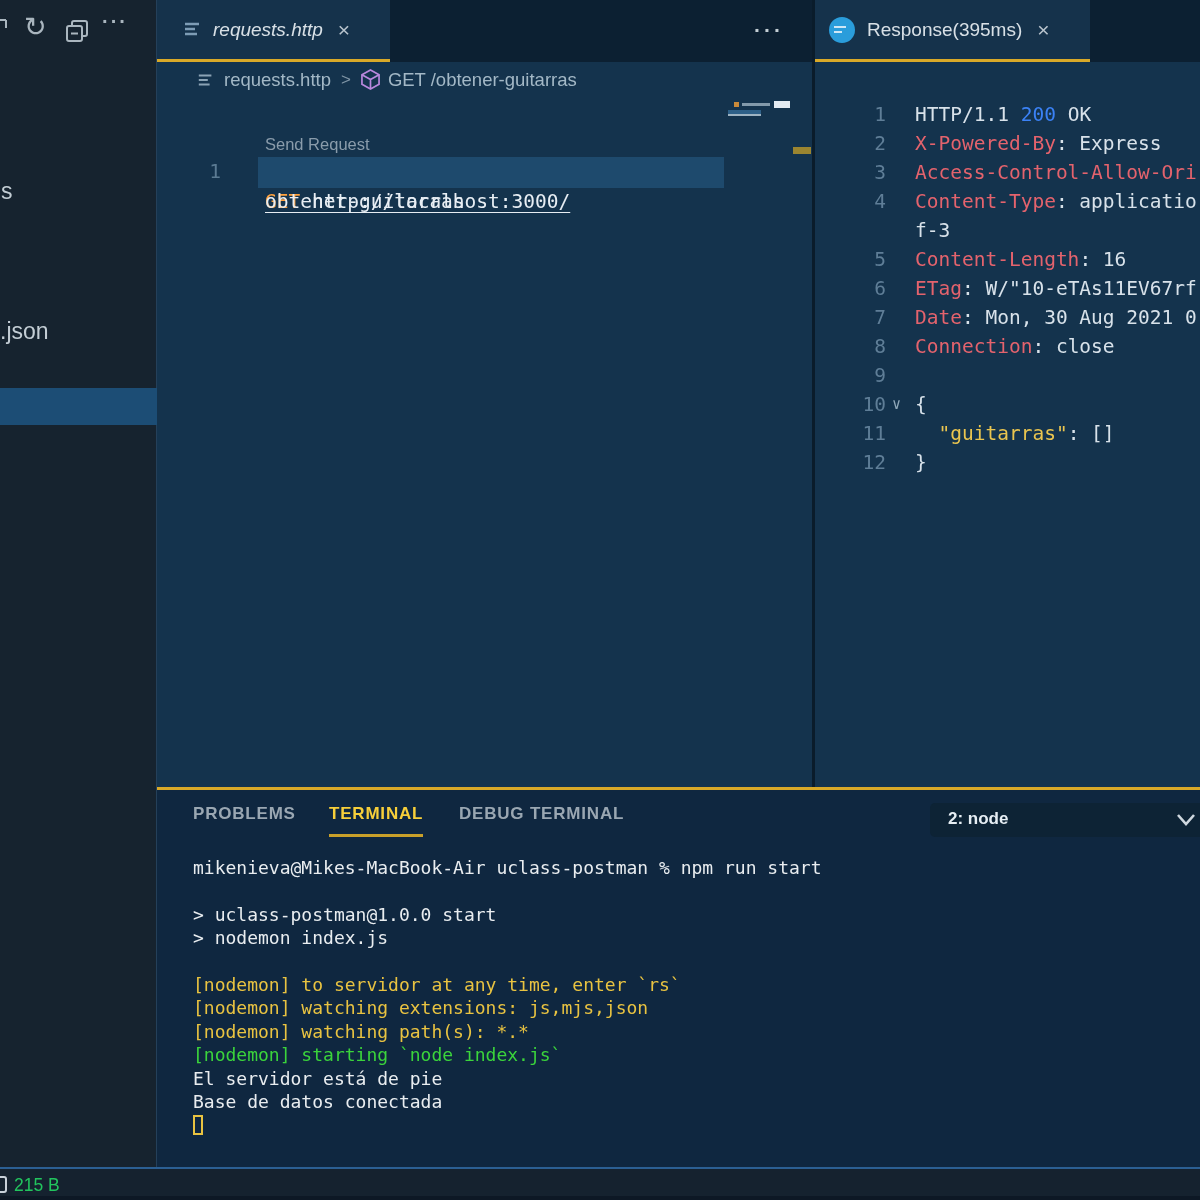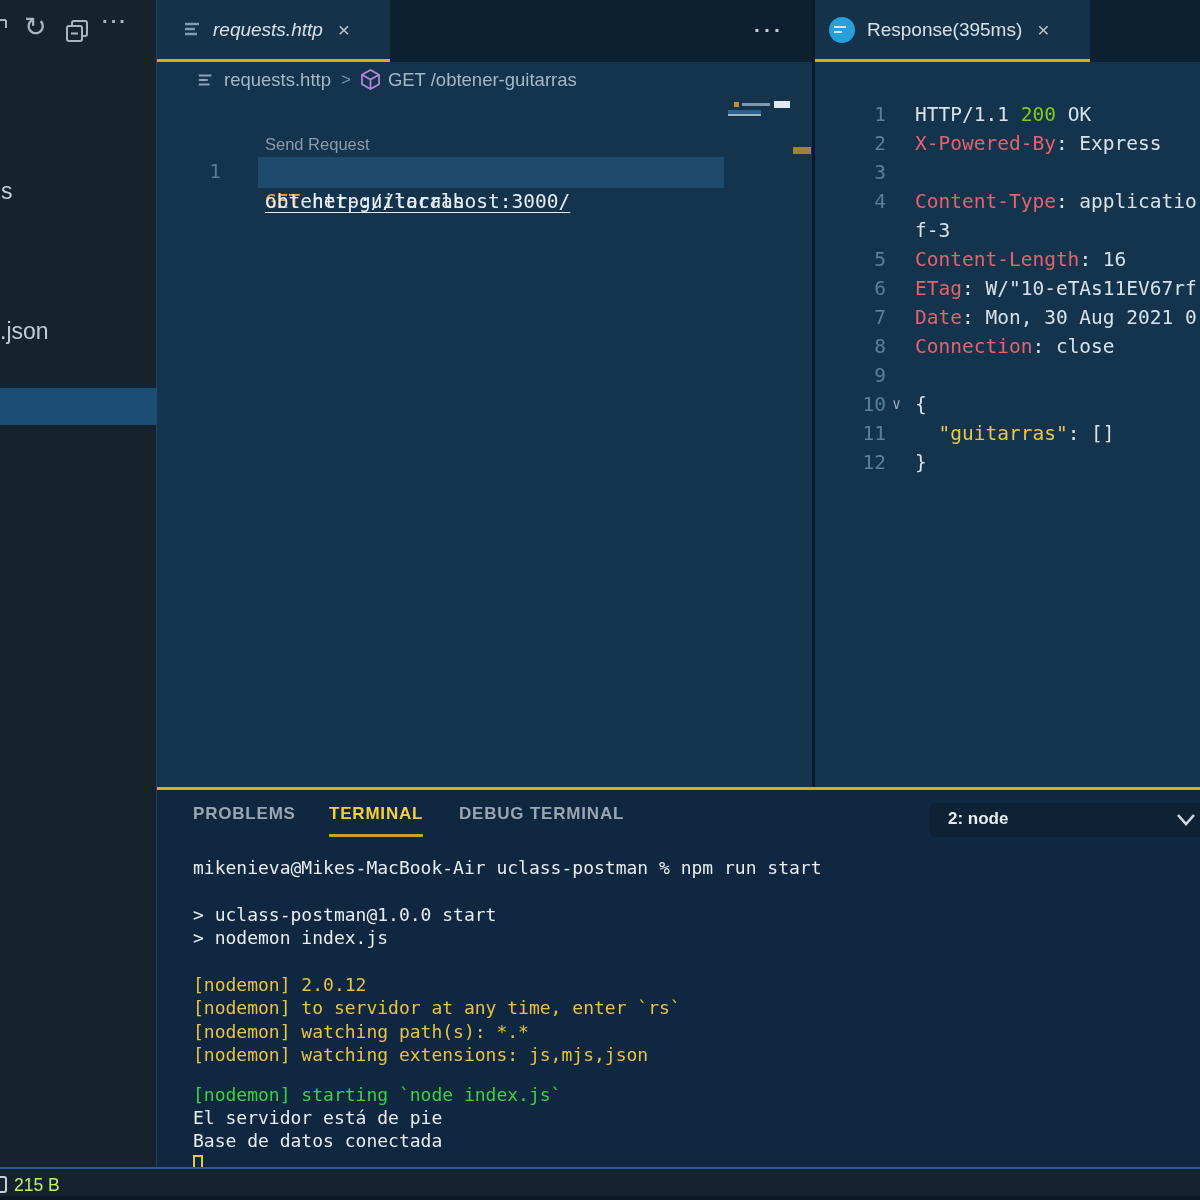--- a/index.html
+++ b/index.html
@@ -50,41 +50,41 @@
   #group2 { position:absolute; left:815px; top:0; width:385px; height:787px; background:#14334d; }
   #tab2 { width:275px; padding-left:14px; }
   .resp-icon { width:26px; height:26px; border-radius:50%; background:#2a9ddb; position:relative; flex:none; }
   .resp-icon i { position:absolute; background:rgba(235,245,250,.85); }
   #resp-body { position:absolute; left:0; top:62px; width:385px; height:725px; }
   .crow { position:absolute; left:0; width:400px; height:29px; font-size:19.5px; line-height:29px; white-space:pre; }
   .crow .ln { position:absolute; left:0; width:71px; text-align:right; color:#5f7e97; }
   .crow .fold { position:absolute; left:77px; top:0; color:#8fa7b8; font-size:15px; }
   .crow .ccode { position:absolute; left:100px; color:#d8e2ea; }
   .c-red { color:#e4636d; }
-  .c-orange { color:#84cc16; }
+  .c-orange { color:#3b82f6; }
   .c-key { color:#eac54f; }
   
   #panel-border { position:absolute; left:157px; top:787px; width:1043px; height:3px; background:#d9a928; }
   #panel { position:absolute; left:157px; top:790px; width:1043px; height:421px; background:#0f2740; }
   .ptab { position:absolute; top:14px; height:33px; font-size:17px; letter-spacing:.8px;
     color:#9aa7b2; font-weight:bold; }
   .ptab.active { color:#f7cf3a; border-bottom:3px solid #c9a02a; }
   #terminal-select { position:absolute; left:773px; top:13px; width:282px; height:34px;
     background:#0d2335; border-radius:5px; color:#e6eef4; }
   #terminal-select .sel-label { position:absolute; left:18px; top:6px; font-size:17px; font-weight:bold; }
   #terminal-select svg { position:absolute; left:246px; top:10px; }
   #terminal { position:absolute; left:36px; top:66px; width:1000px; }
   .tline { height:23.4px; font-size:18px; line-height:23.4px; white-space:pre; color:#e9edf0;
     font-family:"DejaVu Sans Mono", monospace; }
   .c-tyellow { color:#e9c341; }
-  .c-tgreen { color:#3bd43b;margin-top:16px; }
+  .c-tgreen { color:#3bd43b; }
   #term-cursor { width:10px; height:20px; border:2px solid #e9c341; margin-top:2px; }
   
   #statusbar { position:absolute; left:0; top:1167px; width:1200px; height:33px;
-    background:#15222f; border-top:2px solid #2b5f93; color:#bef264;padding-left:41px; }
+    background:#15222f; border-top:2px solid #2b5f93; color:#22c55e;padding-left:41px; }
   #status-size { position:absolute; left:14px; top:6px; font-size:17.5px; }
   #status-frag { position:absolute; left:-7px; top:7px; width:14px; height:17px;
     border:2px solid #c8d1d9; border-radius:3px; }
   #bottom-strip { position:absolute; left:0; top:1196px; width:1200px; height:4px; background:#0d1825; }
   svg { display:block; }
 </style>
 </head>
 <body>
 
 <div id="root">
@@ -172,21 +172,21 @@
           <i style="left:5px; top:9px; width:12px; height:2px;"></i>
           <i style="left:5px; top:14px; width:8px; height:2px;"></i>
         </span>
         <span class="tab-label" style="margin-left:12px;">Response(395ms)</span>
         <span class="tab-close">×</span>
       </div>
     </div>
     <div id="resp-body">
         <div class="crow mono" style="top: 38px;"><span class="ln">1</span><span class="ccode"><span>HTTP/1.1 </span><span class="c-orange">200</span><span> OK</span></span></div>
         <div class="crow mono" style="top: 67px;"><span class="ln">2</span><span class="ccode"><span class="c-red">X-Powered-By</span><span>: Express</span></span></div>
-        <div class="crow mono" style="top: 96px;"><span class="ln">3</span></div>
+        <div class="crow mono" style="top: 96px;"><span class="ln">3</span><span class="ccode"><span class="c-red">Access-Control-Allow-Ori</span></span></div>
         <div class="crow mono" style="top: 125px;"><span class="ln">4</span><span class="ccode"><span class="c-red">Content-Type</span><span>: applicatio</span></span></div>
         <div class="crow mono" style="top: 154px;"><span class="ln"></span><span class="ccode"><span>f-3</span></span></div>
         <div class="crow mono" style="top: 183px;"><span class="ln">5</span><span class="ccode"><span class="c-red">Content-Length</span><span>: 16</span></span></div>
         <div class="crow mono" style="top: 212px;"><span class="ln">6</span><span class="ccode"><span class="c-red">ETag</span><span>: W/"10-eTAs11EV67rf</span></span></div>
         <div class="crow mono" style="top: 241px;"><span class="ln">7</span><span class="ccode"><span class="c-red">Date</span><span>: Mon, 30 Aug 2021 0</span></span></div>
         <div class="crow mono" style="top: 270px;"><span class="ln">8</span><span class="ccode"><span class="c-red">Connection</span><span>: close</span></span></div>
         <div class="crow mono" style="top: 299px;"><span class="ln">9</span><span class="ccode"></span></div>
         <div class="crow mono" style="top: 328px;"><span class="ln">10</span><span class="fold">∨</span><span class="ccode"><span>{</span></span></div>
         <div class="crow mono" style="top: 357px;"><span class="ln">11</span><span class="ccode"><span>  </span><span class="c-key">"guitarras"</span><span>: []</span></span></div>
         <div class="crow mono" style="top: 386px;"><span class="ln">12</span><span class="ccode"><span>}</span></span></div>
@@ -206,24 +206,23 @@
       </svg>
     </div>
 
     <div id="terminal">
 
       <div class="tline">mikenieva@Mikes-MacBook-Air uclass-postman % npm run start</div>
         <div class="tline">&nbsp;</div>
         <div class="tline">&gt; uclass-postman@1.0.0 start</div>
         <div class="tline">&gt; nodemon index.js</div>
         <div class="tline">&nbsp;</div>
-        <div class="tline c-tyellow">[nodemon] 2.0.12</div>
         <div class="tline c-tyellow">[nodemon] to servidor at any time, enter `rs`</div>
+        <div class="tline c-tyellow">[nodemon] watching extensions: js,mjs,json</div>
         <div class="tline c-tyellow">[nodemon] watching path(s): *.*</div>
-        <div class="tline c-tyellow">[nodemon] watching extensions: js,mjs,json</div>
         <div class="tline c-tgreen">[nodemon] starting `node index.js`</div>
         <div class="tline">El servidor está de pie</div>
         <div class="tline">Base de datos conectada</div>
         <div id="term-cursor"></div>
     </div>
   </div>
 
   <div id="statusbar">
     <span id="status-frag"></span>
     <span id="status-size">215 B</span>

